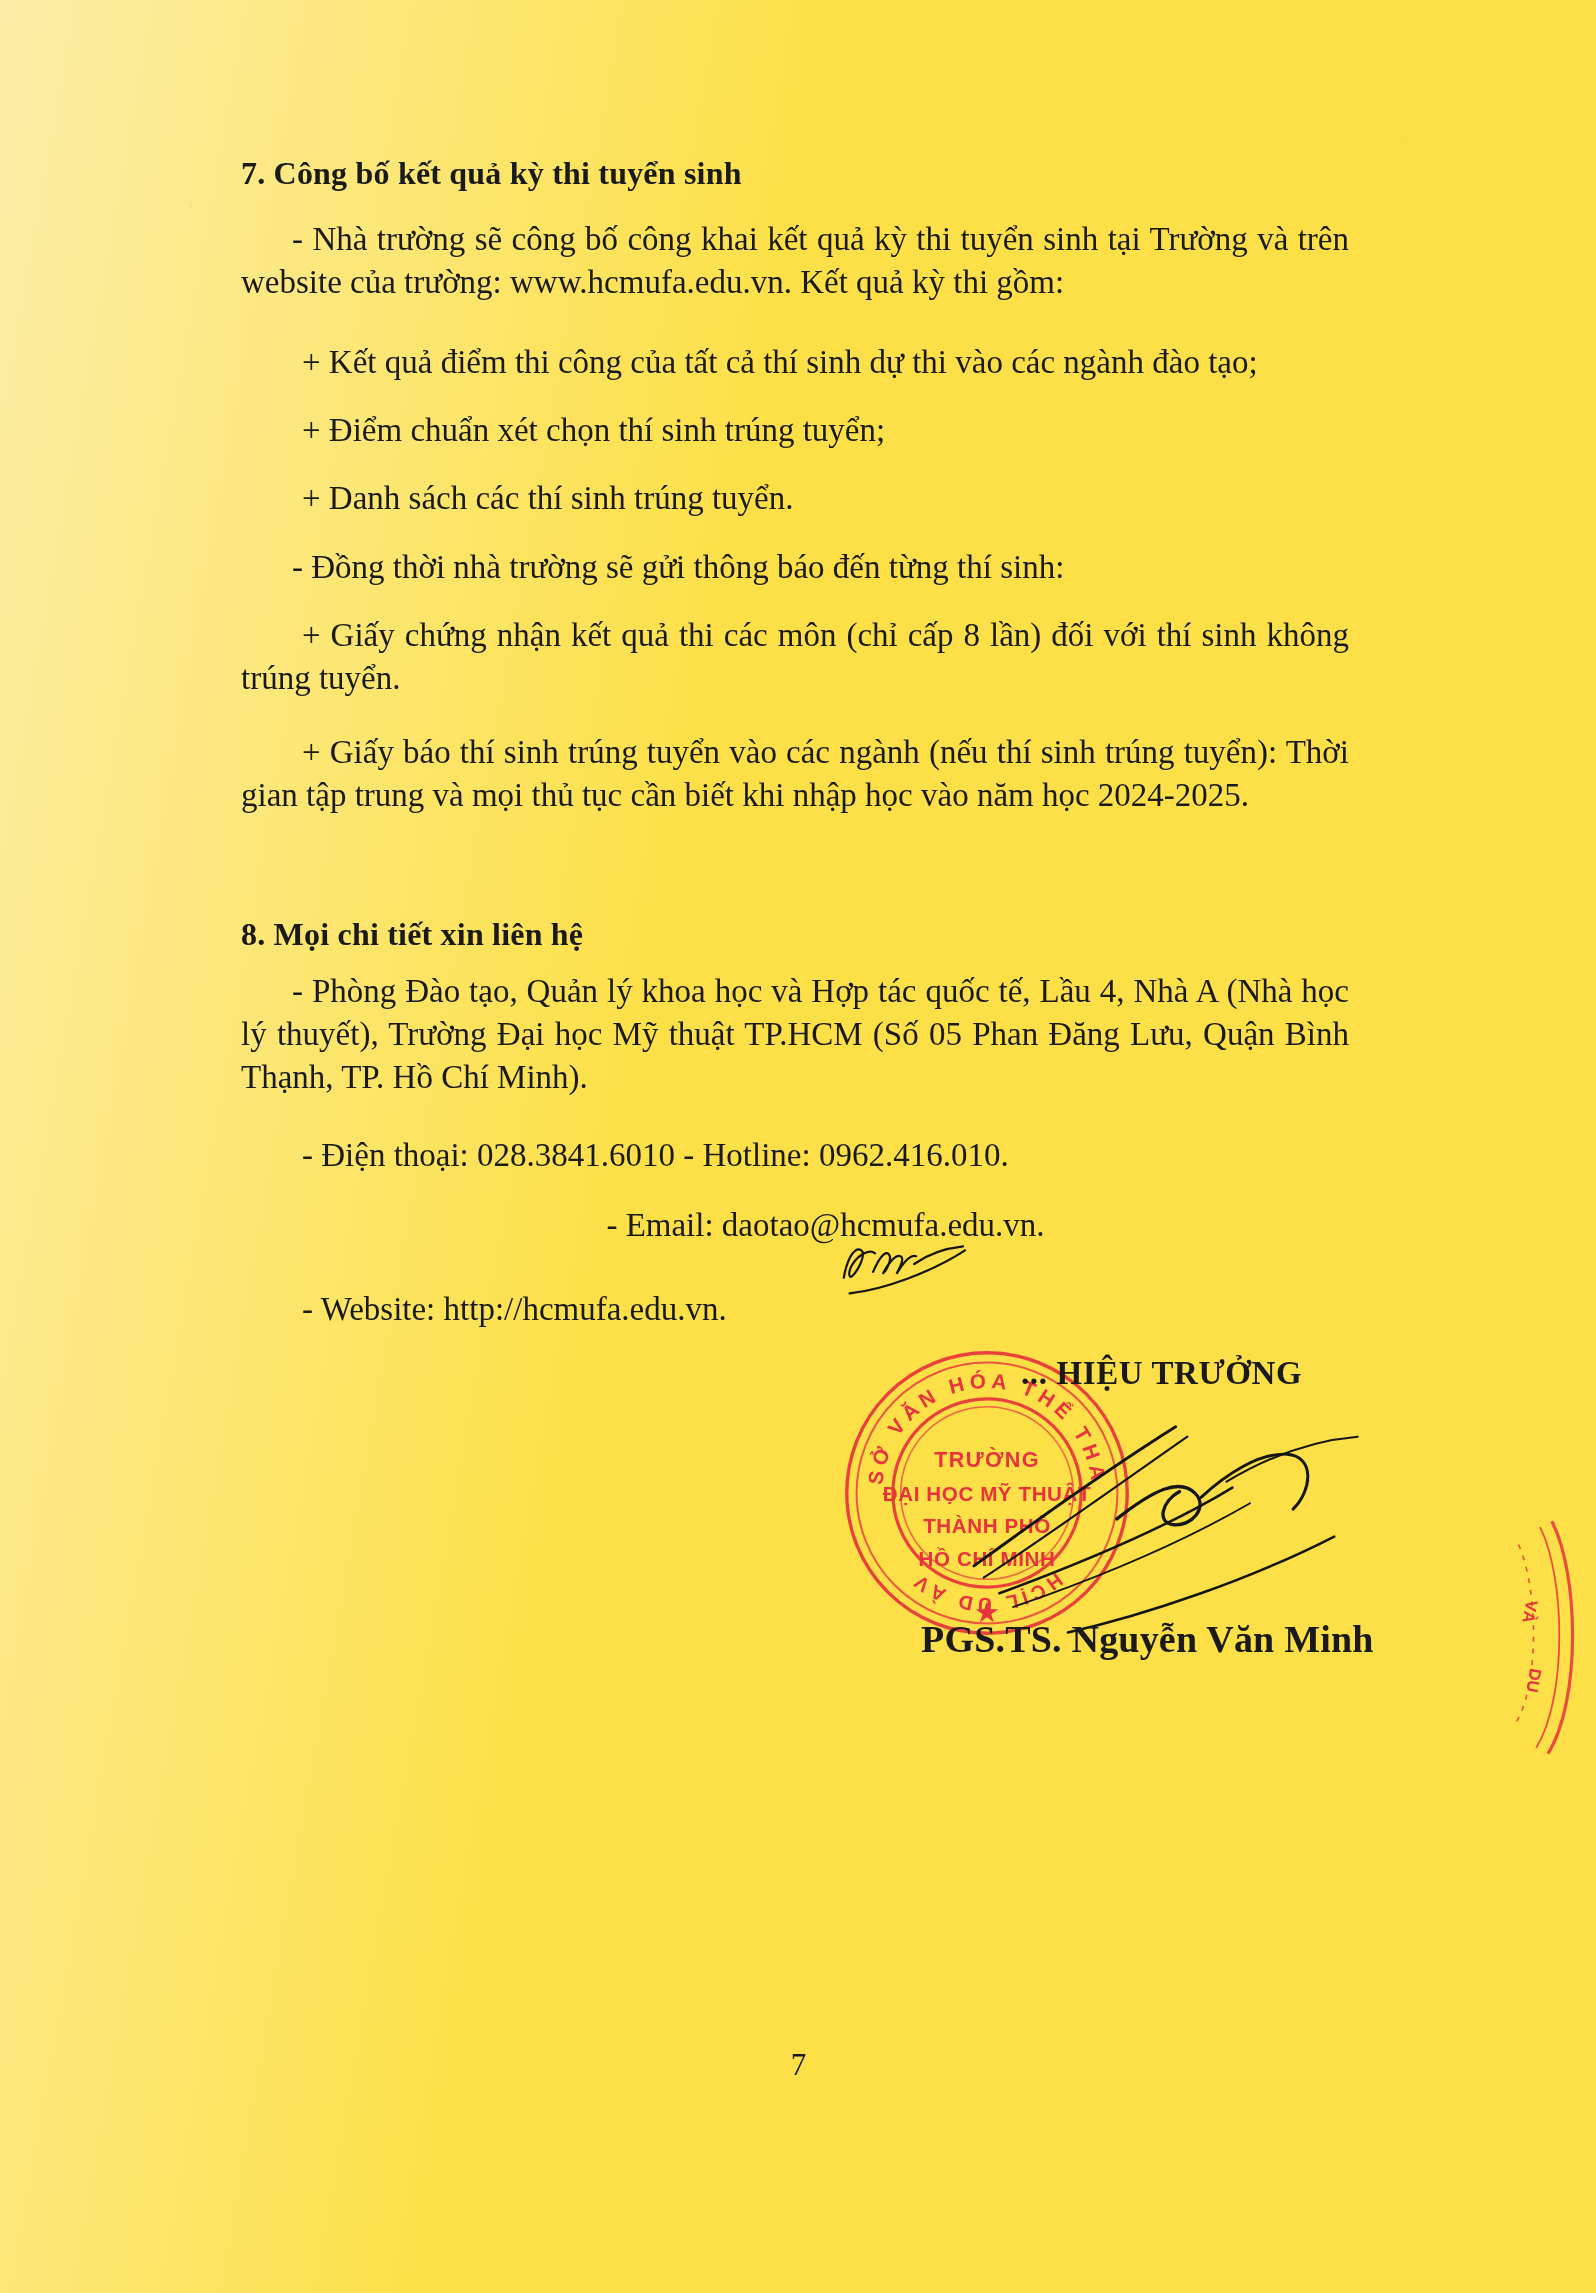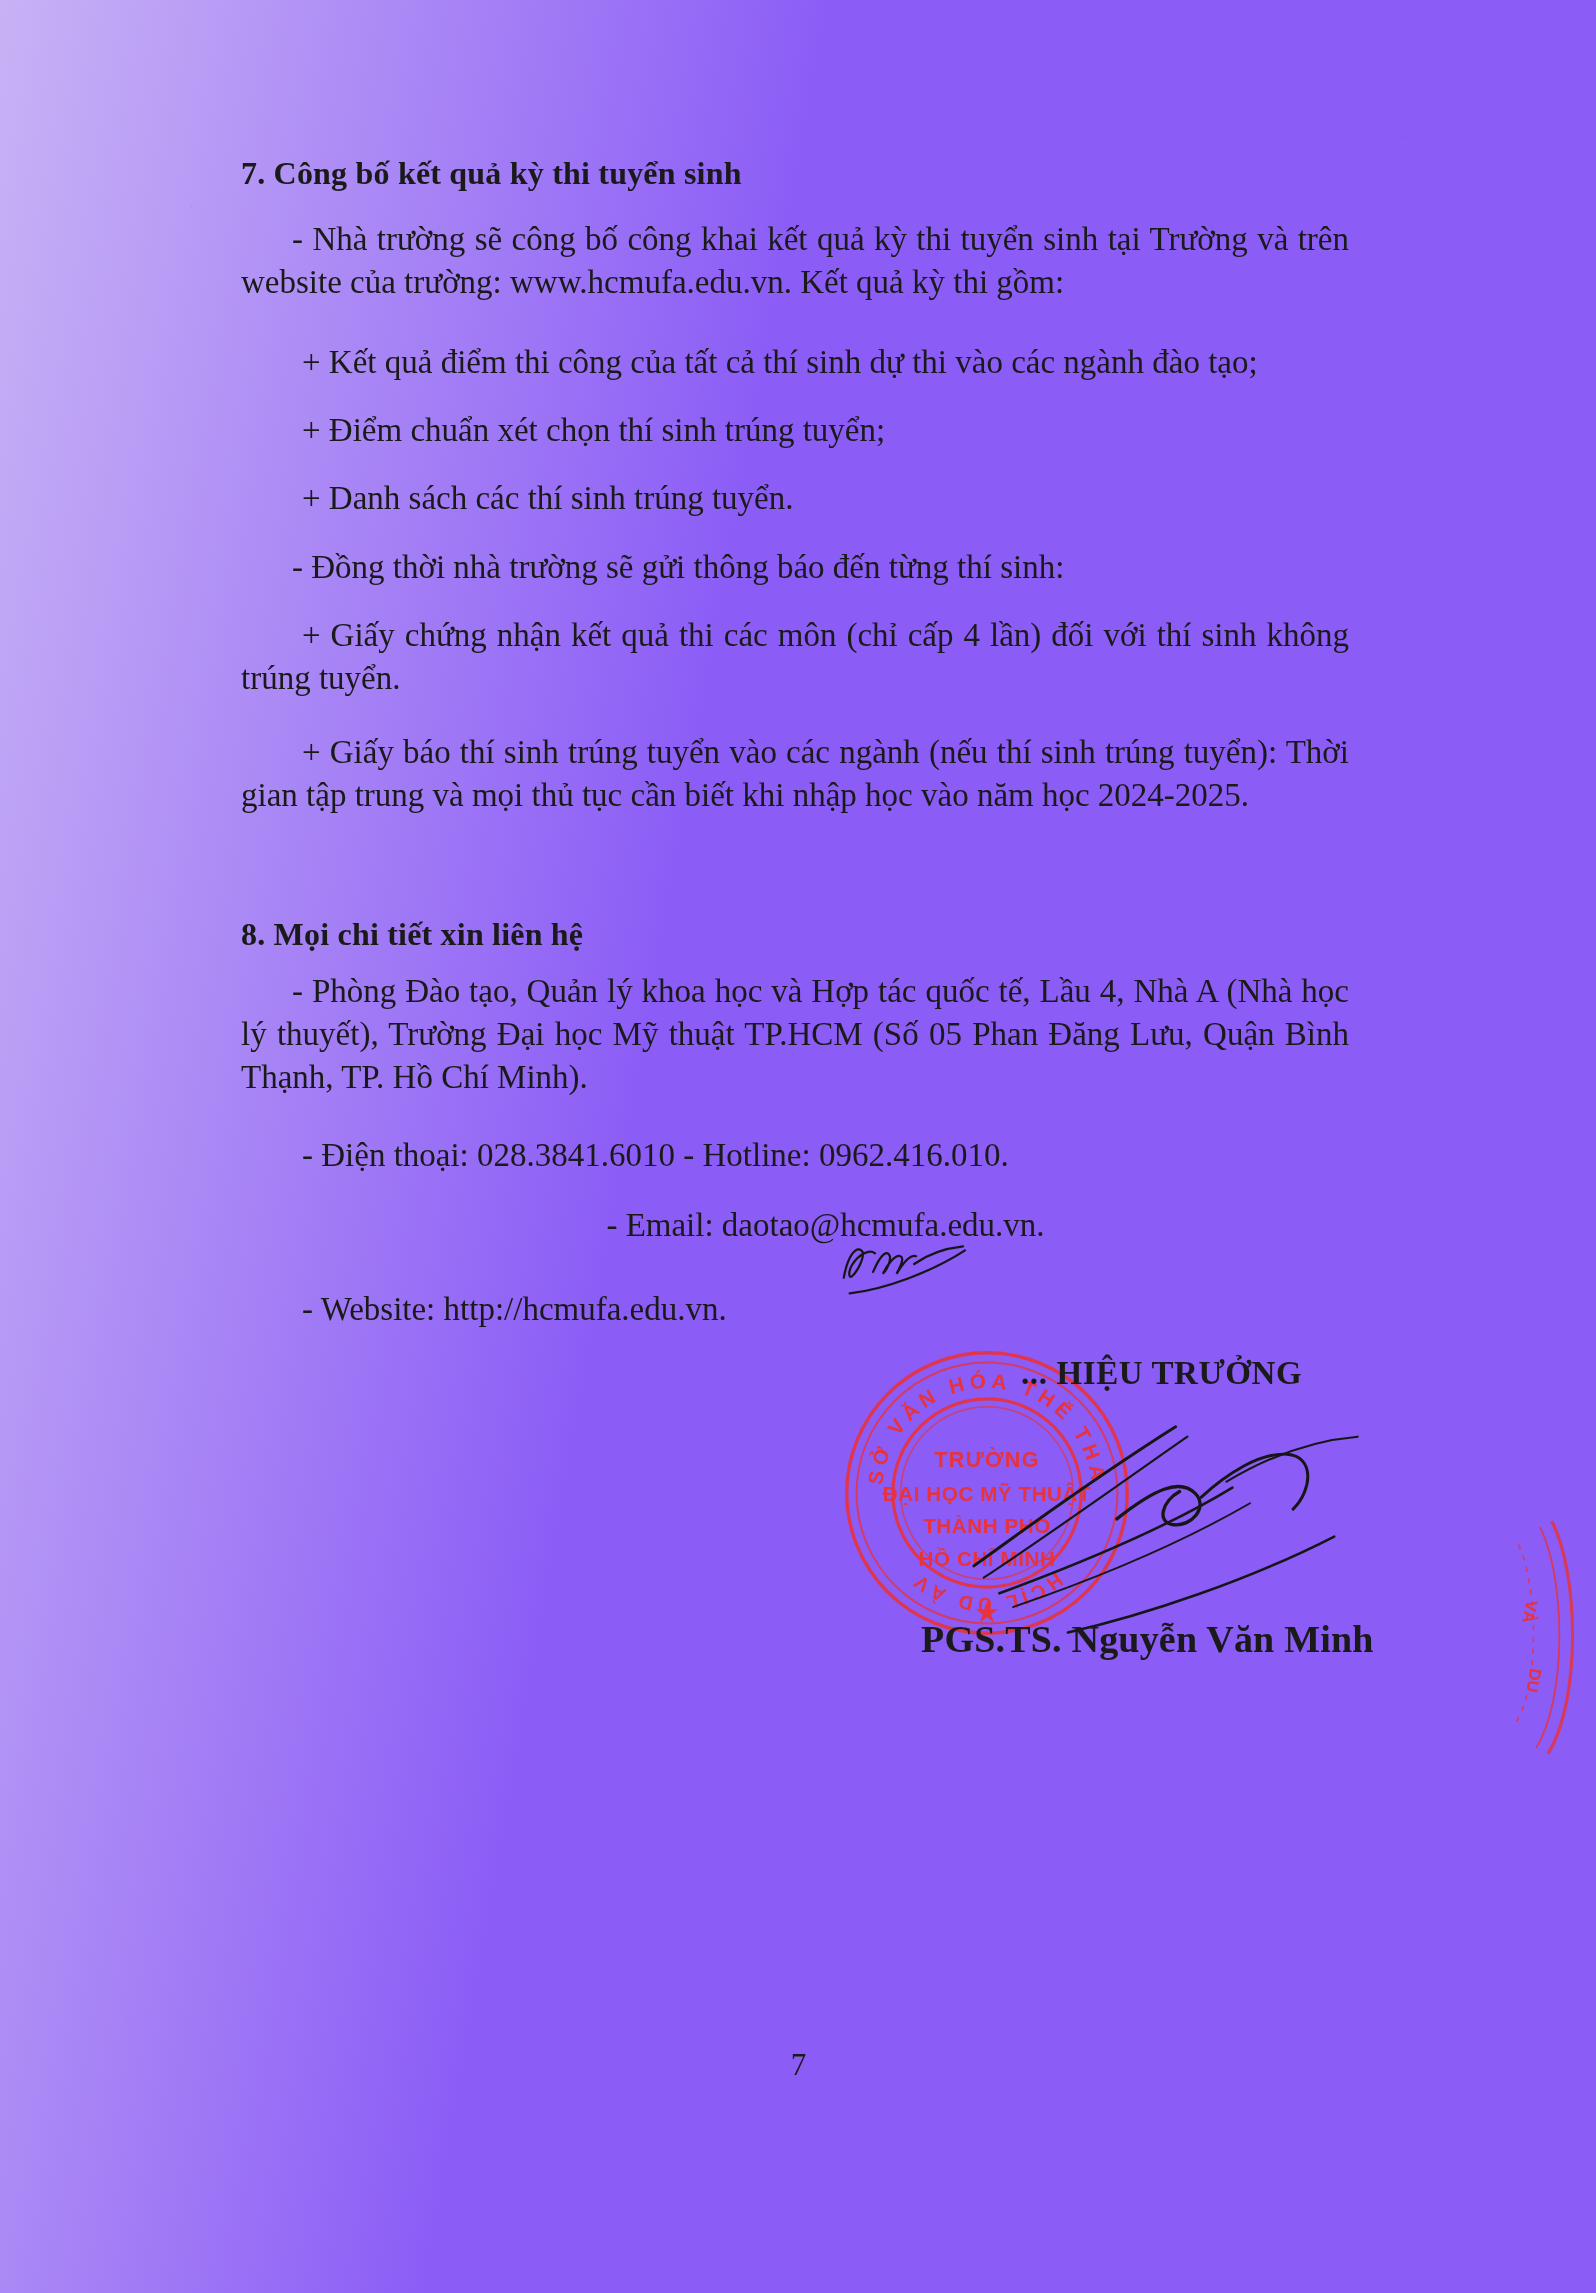--- a/index.html
+++ b/index.html
@@ -5,21 +5,21 @@
 <style>
   html, body {
     margin: 0;
     padding: 0;
     background: #ffffff;
   }
   .page {
     position: relative;
     width: 1597px;
     height: 2294px;
-    background: #8b5cf6;
+    background: #fde047;
     overflow: hidden;
     font-family: "Liberation Serif", "DejaVu Serif", serif;
     color: #1a1a1a;
   }
   
   .paper-noise {
     position: absolute;
     inset: 0;
     pointer-events: none;
     background:
@@ -139,21 +139,21 @@
     <div class="at para indent-1" style="top:218px;">- Nhà trường sẽ công bố công khai kết quả kỳ thi tuyển sinh tại Trường và trên website của trường: www.hcmufa.edu.vn. Kết quả kỳ thi gồm:</div>
 
     <div class="at para indent-2 nojust" style="top:341px;">+ Kết quả điểm thi công của tất cả thí sinh dự thi vào các ngành đào tạo;</div>
 
     <div class="at para indent-2 nojust" style="top:409px;">+ Điểm chuẩn xét chọn thí sinh trúng tuyển;</div>
 
     <div class="at para indent-2 nojust" style="top:477px;">+ Danh sách các thí sinh trúng tuyển.</div>
 
     <div class="at para indent-1 nojust" style="top:546px;">- Đồng thời nhà trường sẽ gửi thông báo đến từng thí sinh:</div>
 
-    <div class="at para indent-2" style="top:614px;">+ Giấy chứng nhận kết quả thi các môn (chỉ cấp 4 lần) đối với thí sinh không trúng tuyển.</div>
+    <div class="at para indent-2" style="top:614px;">+ Giấy chứng nhận kết quả thi các môn (chỉ cấp 8 lần) đối với thí sinh không trúng tuyển.</div>
 
     <div class="at para indent-2" style="top:731px;">+ Giấy báo thí sinh trúng tuyển vào các ngành (nếu thí sinh trúng tuyển): Thời gian tập trung và mọi thủ tục cần biết khi nhập học vào năm học 2024-2025.</div>
 
     <div class="at h-sec" style="top:910px;margin-top:8px;">8. Mọi chi tiết xin liên hệ</div>
 
     <div class="at para indent-1" style="top:970px;">- Phòng Đào tạo, Quản lý khoa học và Hợp tác quốc tế, Lầu 4, Nhà A (Nhà học lý thuyết), Trường Đại học Mỹ thuật TP.HCM (Số 05 Phan Đăng Lưu, Quận Bình Thạnh, TP. Hồ Chí Minh).</div>
 
     <div class="at para indent-2 nojust" style="top:1134px;">- Điện thoại: 028.3841.6010 - Hotline: 0962.416.010.</div>
 
     <div class="at para indent-2 nojust" style="top:1204px;text-align:center;">- Email: daotao@hcmufa.edu.vn.</div>

